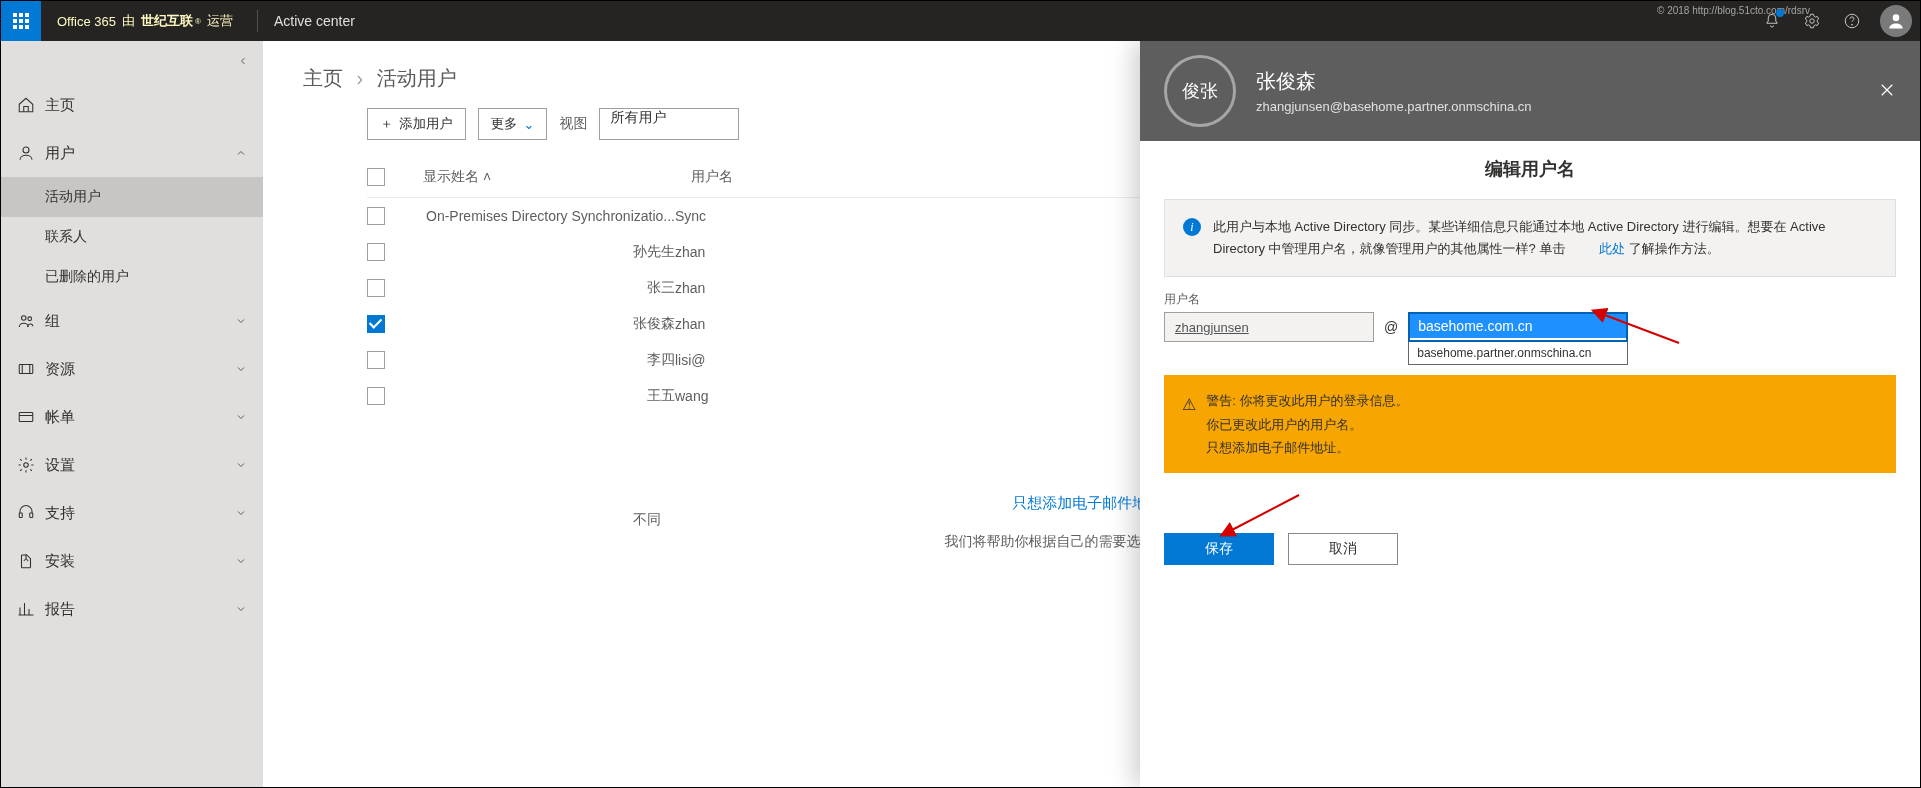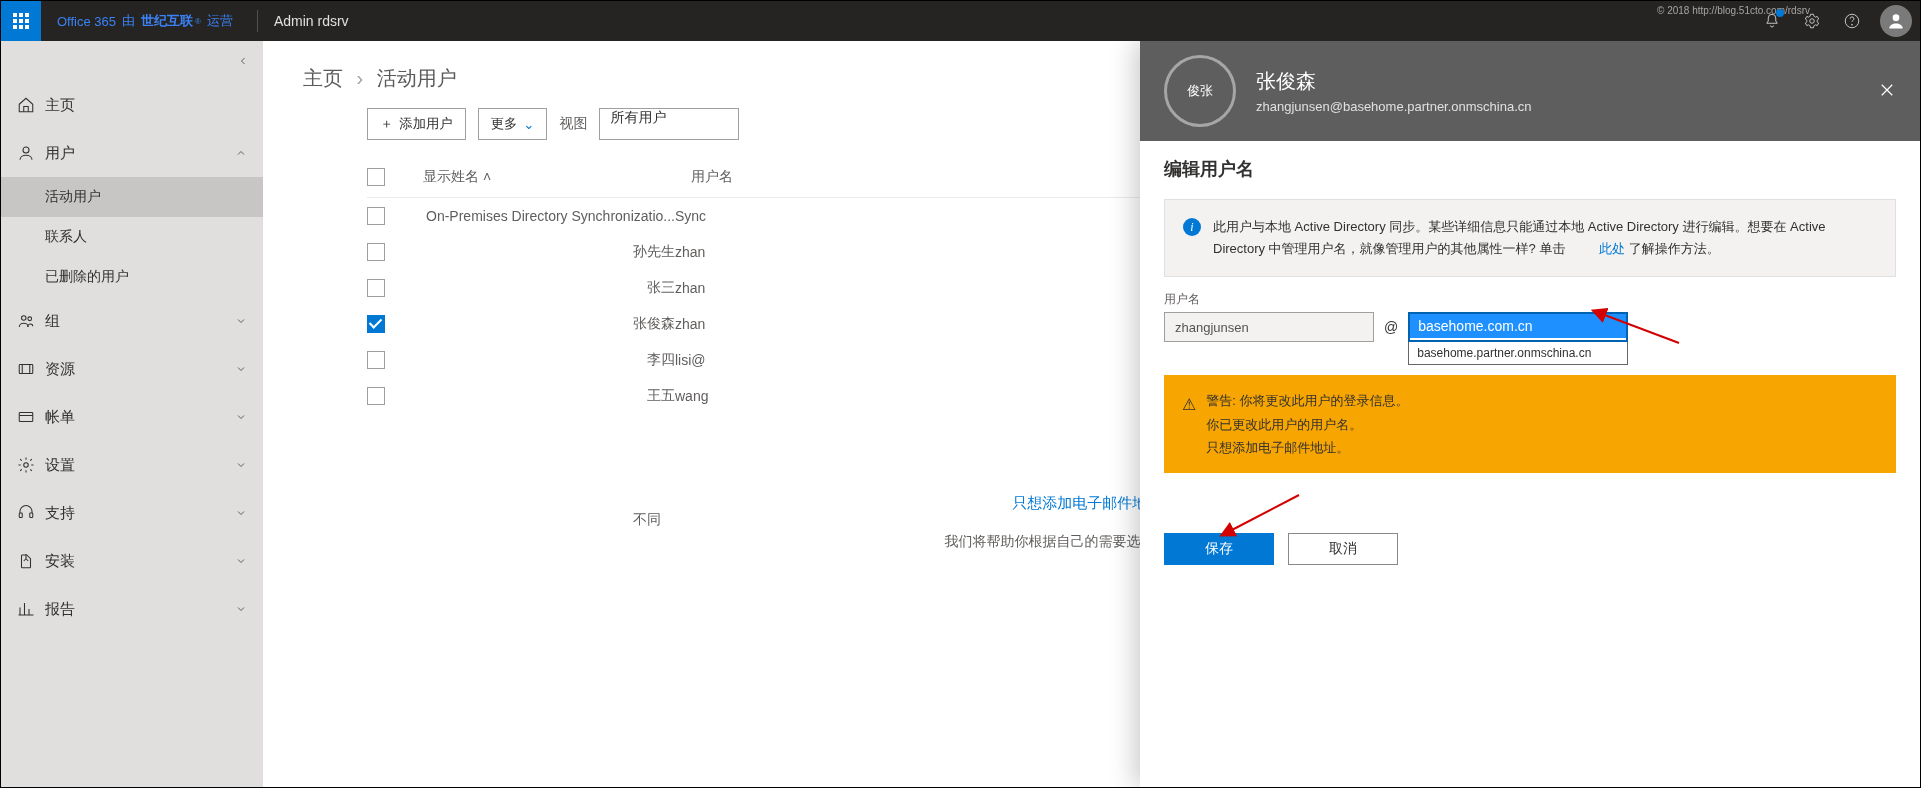--- a/index.html
+++ b/index.html
@@ -18,21 +18,21 @@
   }
   *{box-sizing:border-box;font-family:"Segoe UI","Microsoft YaHei",Arial,sans-serif;}
   html,body{margin:0;padding:0;background:#fff;color:var(--txt);font-size:14px;}
   .app{width:1921px;height:788px;position:relative;overflow:hidden;border:1px solid #000;display:flex;flex-direction:column;}
 
   
   .topbar{height:40px;background:var(--nav-bg);display:flex;align-items:center;color:#fff;font-size:14px;flex-shrink:0;}
   .waffle{width:40px;height:40px;background:var(--ms-blue);display:flex;align-items:center;justify-content:center;}
   .waffle-grid{width:16px;height:16px;display:grid;grid-template-columns:repeat(3,4px);grid-template-rows:repeat(3,4px);gap:2px;}
   .waffle-grid span{background:#fff;}
-  .brand{padding:0 16px;display:flex;align-items:center;gap:6px;font-size:13px;color:#3b82f6;}
+  .brand{padding:0 16px;display:flex;align-items:center;gap:6px;font-size:13px;color:#fef9c3;}
   .brand b{font-weight:700;}
   .divider{width:1px;height:22px;background:#505050;margin:0 8px;}
   .top-right{margin-left:auto;display:flex;align-items:center;height:40px;}
   .top-icn{width:40px;height:40px;display:flex;align-items:center;justify-content:center;color:#c8c6c4;position:relative;cursor:pointer;}
   .top-icn svg{width:18px;height:18px;fill:none;stroke:#c8c6c4;stroke-width:1.3;}
   .avatar-top{width:32px;height:32px;border-radius:50%;background:#7a7a7a;display:flex;align-items:center;justify-content:center;margin:0 8px;}
   .avatar-top svg{width:20px;height:20px;fill:#fff;}
   .credit{position:absolute;top:4px;right:110px;font-size:10px;color:#d9d9d9;opacity:.7;}
 
   
@@ -62,38 +62,38 @@
   .row{display:flex;align-items:center;height:36px;color:#323130;text-align:right;}
   .row .name{width:260px;color:#605e5c;overflow:hidden;text-overflow:ellipsis;white-space:nowrap;}
   .row .upn{color:#605e5c;}
   .row.sel .cb{background:var(--ms-blue);border-color:var(--ms-blue);position:relative;}
   .row.sel .cb::after{content:"";position:absolute;left:4px;top:0px;width:5px;height:10px;border:2px solid #fff;border-top:none;border-left:none;transform:rotate(45deg);}
   .hint{margin-top:80px;text-align:center;color:var(--link);font-size:15px;}
   .hintsub{margin-top:20px;text-align:center;color:#605e5c;font-size:14px;}
   .hint2{text-align:left;padding-left:370px;margin-top:-40px;color:#605e5c;}
   .panel{position:absolute;top:0;right:0;bottom:0;width:780px;background:#fff;box-shadow:-6px 0 24px rgba(0,0,0,.2);display:flex;flex-direction:column;}
   .panel-hd{height:100px;background:#5e5e5e;display:flex;align-items:center;padding:0 24px;color:#fff;}
-  .pavatar{width:72px;height:72px;border:3px solid #a6a6a6;border-radius:50%;display:flex;align-items:center;justify-content:center;font-size:13px;color:#fff;}
+  .pavatar{width:72px;height:72px;border:3px solid #a6a6a6;border-radius:50%;display:flex;align-items:center;justify-content:center;font-size:18px;color:#fff;}
   .ptitle{margin-left:20px;}
   .ptitle h2{margin:0 0 4px;font-size:20px;font-weight:400;}
   .ptitle .sub{font-size:13px;color:#e0e0e0;}
   .pclose{margin-left:auto;cursor:pointer;}
   .pclose svg{width:18px;height:18px;stroke:#fff;stroke-width:1.6;fill:none;}
 
   .panel-body{padding:16px 24px;flex:1;overflow:auto;}
-  .panel-body h3{font-size:18px;font-weight:600;margin:0 0 18px;color:#323130;}
+  .panel-body h3{font-size:18px;font-weight:600;margin:0 0 18px;color:#323130;text-align:center;}
 
   .infobox{background:var(--info-bg);border:1px solid #e0e0e0;padding:16px 18px;display:flex;gap:12px;font-size:13px;line-height:1.7;color:#323130;}
   .infoi{width:18px;height:18px;border-radius:50%;background:var(--ms-blue);color:#fff;display:flex;align-items:center;justify-content:center;font-size:12px;font-style:italic;font-family:Georgia,serif;flex-shrink:0;margin-top:2px;}
   .infobox a{color:var(--link);text-decoration:none;margin-left:30px;}
 
   .flabel{font-size:12px;color:#605e5c;margin-top:14px;}
   .frow{display:flex;align-items:flex-start;gap:8px;margin-top:4px;position:relative;}
   .finput{border:1px solid #a19f9d;height:30px;padding:0 10px;font-size:13px;width:210px;background:#fff;}
-  .finput[disabled]{background:#f3f2f1;}
+  .finput[disabled]{background:#f3f2f1;text-decoration:underline;}
   .at{line-height:30px;padding:0 2px;}
   .fdd{position:relative;width:220px;}
   .fddbox{border:2px solid #0063b1;height:30px;background:#fff;font-size:14px;}
   .fopt{padding:4px 8px;cursor:pointer;}
   .fopt.sel{background:#1e90ff;color:#fff;}
   .fopt2{padding:4px 8px;border:1px solid #666;border-top:none;background:#fff;font-size:12px;}
 
   .warnbox{background:var(--warn-bg);padding:14px 18px;margin-top:10px;font-size:13px;line-height:1.8;color:#323130;display:flex;gap:10px;}
   .wicn{color:#323130;font-size:16px;margin-top:2px;}
 
@@ -125,21 +125,21 @@
       </div>
     </div>
     <div class="brand">
       <span>Office 365</span>
       <span>由</span>
       <b>世纪互联</b>
       <sup style="font-size:8px;margin-left:-4px;">®</sup>
       <span>运营</span>
     </div>
     <div class="divider"></div>
-    <div style="padding-left:8px;color:#e1dfdd;">Admin rdsrv</div>
+    <div style="padding-left:8px;color:#e1dfdd;">Active center</div>
     <div class="top-right">
       <span class="credit">© 2018 http://blog.51cto.com/rdsrv</span>
       <div class="top-icn">
         <svg viewBox="0 0 24 24">
             <path d="M12 3a5 5 0 0 0-5 5v4l-2 3h14l-2-3V8a5 5 0 0 0-5-5z"></path>
             <path d="M10 18a2 2 0 0 0 4 0"></path>
           </svg>
         <span style="position:absolute;top:8px;right:8px;width:8px;height:8px;border-radius:50%;background:#0078d4;"></span>
       </div>
       <div class="top-icn">

